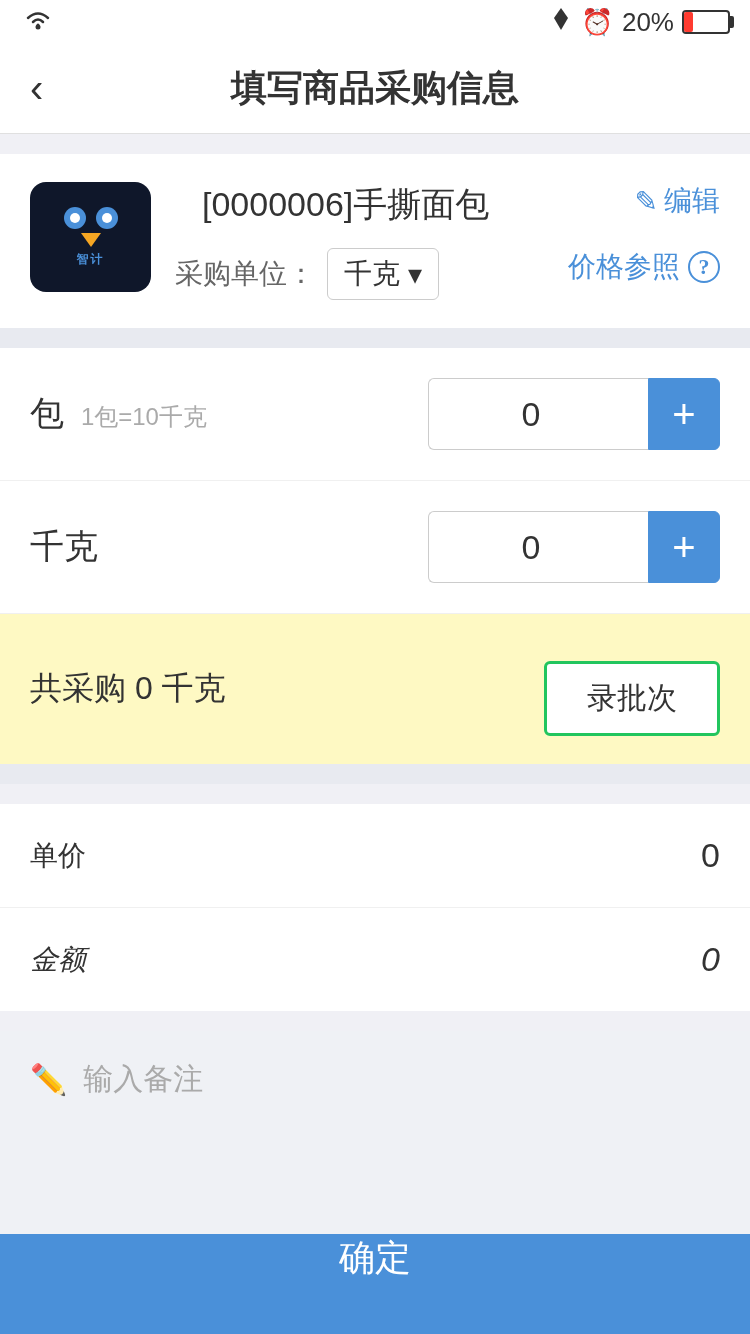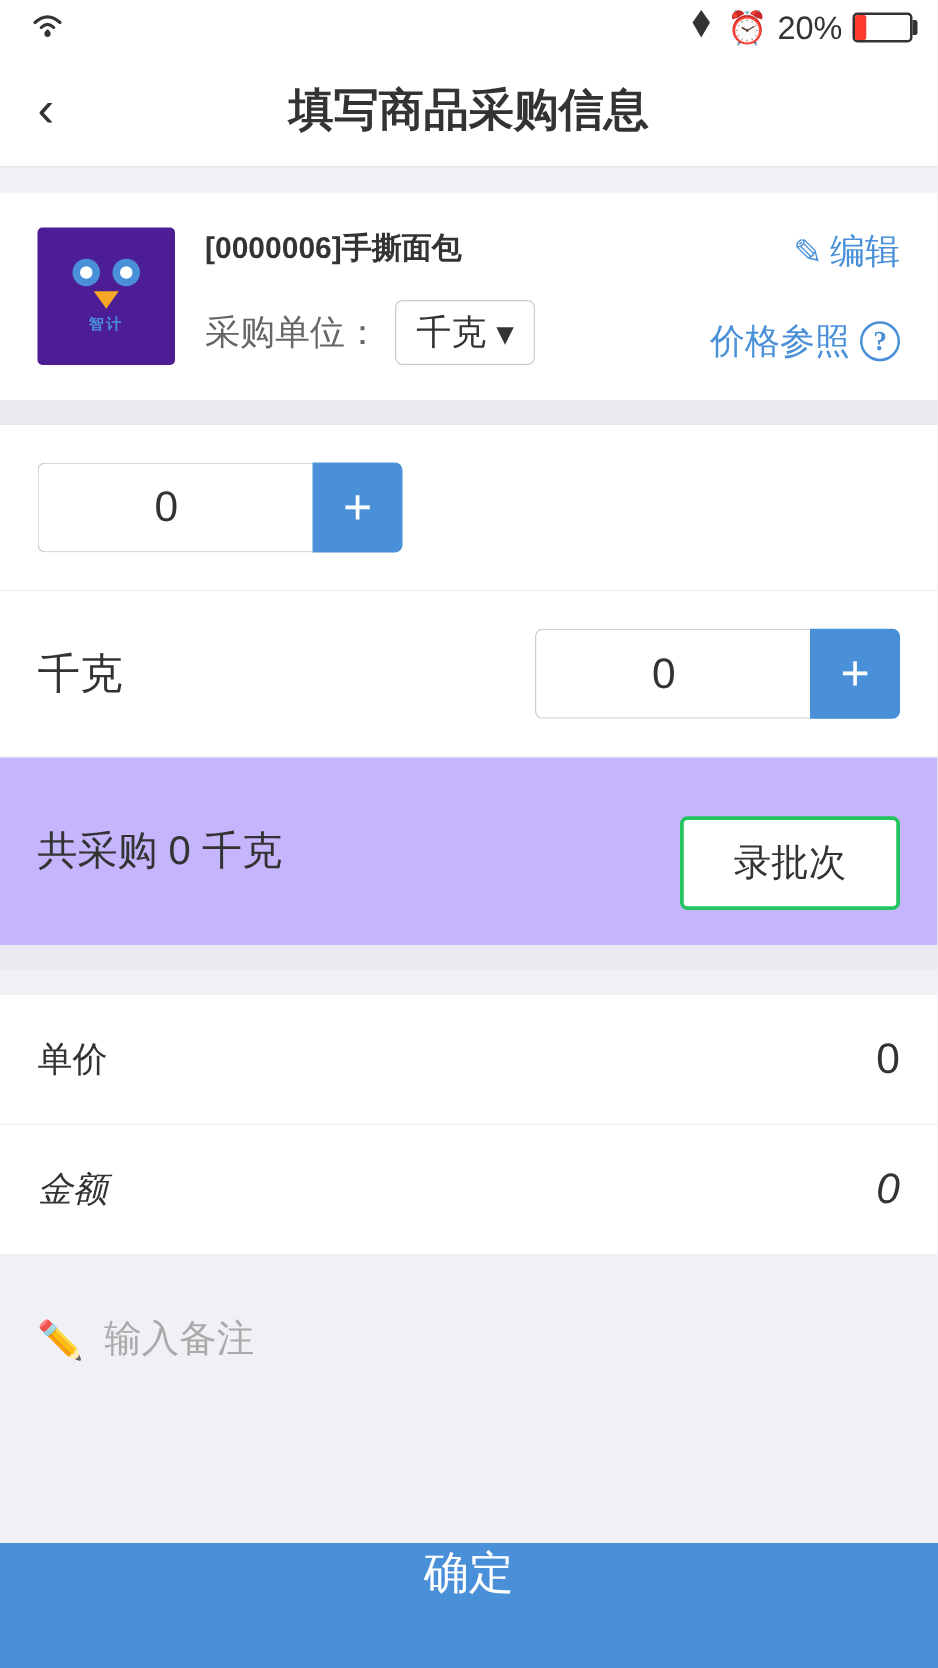--- a/index.html
+++ b/index.html
@@ -71,35 +71,36 @@
     .product-info {
       flex: 1;
     }
     .product-name-row {
       display: flex;
       justify-content: space-between;
       align-items: flex-start;
       margin-bottom: 20px;
     }
     .product-name {
-      font-size: 24px;
-      font-weight: 700;
-      color: #333;
+      font-size: 34px;
+      font-weight: 400;
+      color: #333;
+      margin-left: 27px;
     }
     .edit-link {
       font-size: 28px;
       color: #4a90d9;
       display: flex;
       align-items: center;
       gap: 6px;
       white-space: nowrap;
     }
     .unit-row {
       display: flex;
-      align-items: flex-end;
+      align-items: flex-start;
       justify-content: space-between;
       gap: 39px;
     }
     .unit-label {
       font-size: 28px;
       color: #666;
       margin-right: 12px;
     }
     .unit-dropdown {
       display: flex;
@@ -182,21 +183,21 @@
       align-items: center;
       justify-content: center;
       color: #fff;
       font-size: 40px;
       cursor: pointer;
       font-weight: 300;
     }
 
     
     .summary-row {
-      background: #c4b5fd;
+      background: #fef9c3;
       display: flex;
       align-items: center;
       justify-content: space-between;
       padding: 28px 30px;
     }
     .summary-text {
       font-size: 32px;
       color: #333;
     }
     .batch-btn {
@@ -276,24 +277,24 @@
       cursor: pointer;
     }
     .confirm-label {
       font-size: 36px;
       color: #fff;
       font-weight: 500;
     }
 
     
     .owl-logo {
-      width: 110px;
+      width: 121px;
       height: 110px;
-      background: #4c1d95;
-      border-radius: 4px;
+      background: #0f172a;
+      border-radius: 16px;
       display: flex;
       flex-direction: column;
       align-items: center;
       justify-content: center;
       gap: 4px;
     }
     .owl-eyes {
       display: flex; gap: 10px;
     }
     .owl-eye {
@@ -374,20 +375,24 @@
       </div>
     </div>
   </div>
 </div>
 
 <div class="section-divider"></div>
 
 <div class="qty-section">
 
   <div class="qty-row">
+    <div class="qty-label-wrap">
+      <span class="qty-label">包</span>
+      <span class="qty-sublabel">1包=10千克</span>
+    </div>
     <div class="qty-input-wrap">
       <input class="qty-input" type="number" value="0" style="">
       <div class="qty-plus">+</div>
     </div>
   </div>
 
   <div class="qty-row">
     <div class="qty-label-wrap">
       <span class="qty-label">千克</span>
     </div>

